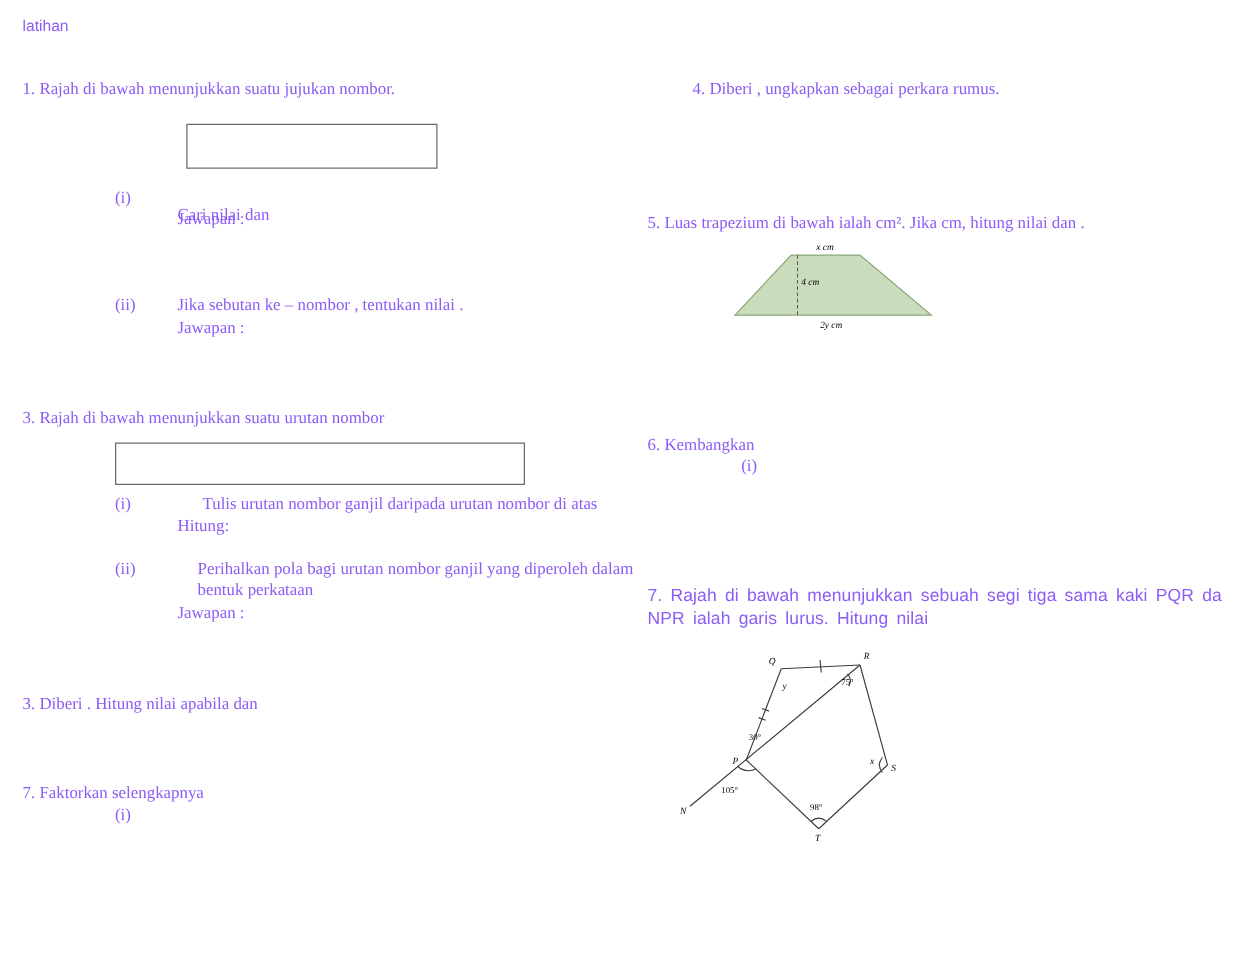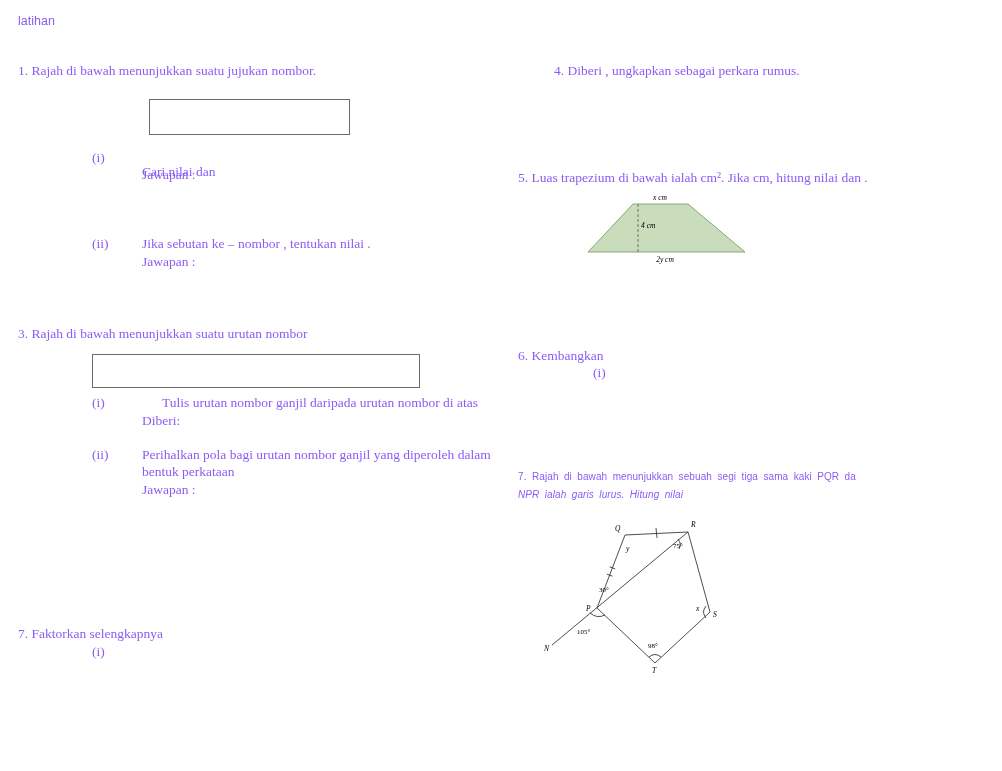--- a/index.html
+++ b/index.html
@@ -5,31 +5,31 @@
   html,body{margin:0;padding:0;background:#fff;}
   #page{
     position:relative;
     width:1002px;height:771px;
     background:#ffffff;
     font-family:"Liberation Serif", serif;
     color:#8b5cf6;
     overflow:hidden;
   }
   .abs{position:absolute;white-space:nowrap;font-size:13.5px;line-height:17px;}
-  .wrap{white-space:normal;}
+  .wrap{white-space:normal;margin-left:16px;}
   .sans{font-family:"Liberation Sans", sans-serif;}
   .bold{font-weight:normal;}
   .header{font-size:12.5px;}
   .qtext{font-size:13.5px;}
   .diagram-box{
     position:absolute;
     border:1px solid #6b6b6b;
     background:#fff;
   }
-  .q7line{font-size:10px;letter-spacing:0.1px;word-spacing:2.5px;}
+  .q7line{font-size:14px;letter-spacing:0.1px;word-spacing:2.5px;}
   svg{position:absolute;overflow:visible;}
   svg text{font-family:"Liberation Serif", serif;}
   .pt-label{font-style:italic;font-size:7.5px;}
   .ang-label{font-size:7px;}
   .fig-caption{font-size:7.5px;font-style:italic;}
 </style>
 </head>
 <body>
 
 <div id="page">
@@ -47,47 +47,48 @@
   <div class="abs" style="left:92px;top:235px;">(ii)</div>
   <div class="abs" style="left:142px;top:235px;">Jika sebutan ke –  nombor , tentukan nilai .</div>
   <div class="abs bold" style="left:142px;top:253px;">Jawapan :</div>
 
   <div class="abs qtext" style="left:18px;top:325px;">3. Rajah di bawah menunjukkan suatu urutan nombor</div>
 
   <div class="diagram-box" style="left:92px;top:354px;width:326px;height:32px;"></div>
 
   <div class="abs" style="left:92px;top:394px;">(i)</div>
   <div class="abs" style="left:142px;top:394px;margin-left:20px;">Tulis urutan nombor ganjil daripada urutan nombor di atas</div>
-  <div class="abs bold" style="left:142px;top:412px;">Diberi:</div>
+  <div class="abs bold" style="left:142px;top:412px;">Hitung:</div>
 
   <div class="abs" style="left:92px;top:446px;">(ii)</div>
   <div class="abs wrap" style="left:142px;top:446px;width:352px;">Perihalkan pola bagi urutan nombor ganjil yang diperoleh dalam bentuk perkataan</div>
   <div class="abs bold" style="left:142px;top:481px;">Jawapan :</div>
 
+  <div class="abs qtext" style="left:18px;top:554px;">3.  Diberi . Hitung nilai  apabila  dan</div>
 
   <div class="abs qtext" style="left:18px;top:625px;">7.   Faktorkan selengkapnya</div>
   <div class="abs" style="left:92px;top:643px;">(i)</div>
 
   <div class="abs qtext" style="left:518px;top:62px;margin-left:36px;">4.  Diberi    , ungkapkan  sebagai perkara rumus.</div>
 
   <div class="abs qtext" style="left:518px;top:169px;">5. Luas trapezium di bawah ialah  cm². Jika  cm, hitung nilai  dan .</div>
 
   <svg style="left:576px;top:190px;" width="185" height="75" viewBox="0 0 185 75">
     <polygon points="57,14 112,14 169,62 12,62" stroke="#8aa878" stroke-width="1" fill="#c9dcbb"></polygon>
     <line x1="62" y1="14" x2="62" y2="62" stroke="#555" stroke-width="0.8" stroke-dasharray="3,2"></line>
     <text x="84" y="10" text-anchor="middle" class="fig-caption">x cm</text>
     <text x="65" y="38" class="fig-caption">4 cm</text>
     <text x="89" y="72" text-anchor="middle" class="fig-caption">2y cm</text>
   </svg>
 
   <div class="abs qtext" style="left:518px;top:347px;">6. Kembangkan</div>
   <div class="abs" style="left:593px;top:364px;">(i)</div>
 
   <div class="abs sans q7line" style="left:518px;top:468px;width:484px;overflow:hidden;">7.  Rajah di bawah menunjukkan sebuah segi tiga sama kaki PQR da</div>
-  <div class="abs sans q7line" style="left:518px;top:486px;font-style:italic;">NPR ialah garis lurus. Hitung nilai</div>
+  <div class="abs sans q7line" style="left:518px;top:486px;">NPR ialah garis lurus. Hitung nilai</div>
 
   <svg style="left:530px;top:515px;" width="220" height="170" viewBox="0 0 220 170">
     <g stroke="#3a3a3a" stroke-width="0.9" fill="none">
 
       <line x1="22" y1="130" x2="158" y2="17"></line>
 
       <line x1="95" y1="20" x2="158" y2="17"></line>
 
       <line x1="95" y1="20" x2="67" y2="93"></line>
 

